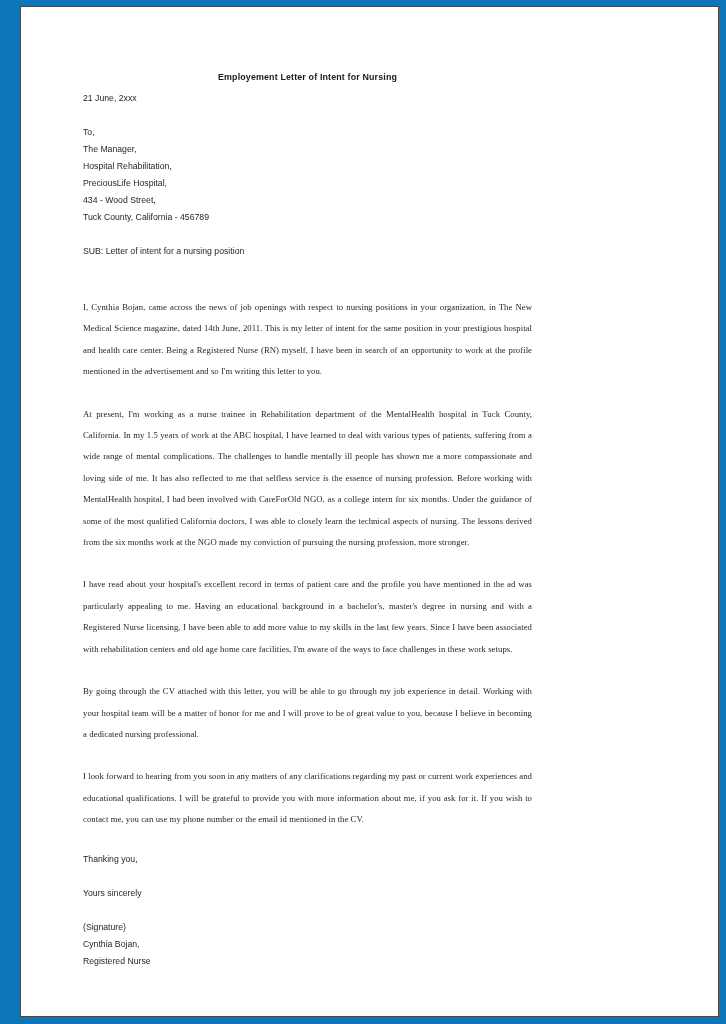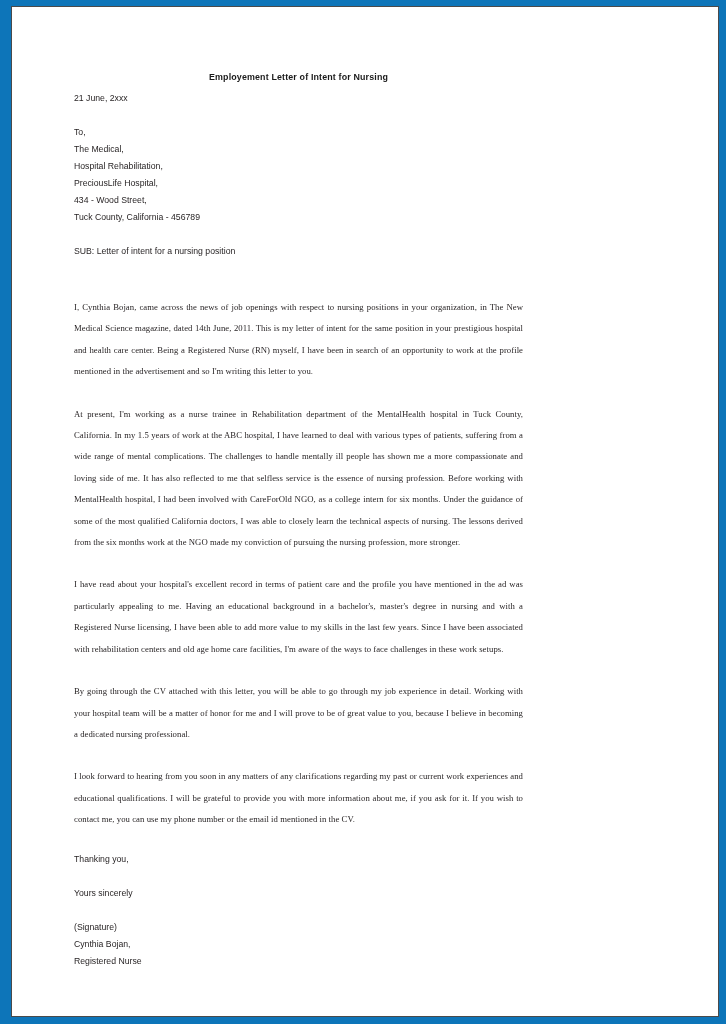--- a/index.html
+++ b/index.html
@@ -14,21 +14,21 @@
     font-family: "Liberation Sans", sans-serif;
   }
 
   
   .page-frame {
     position: relative;
     box-sizing: border-box;
     width: 726px;
     height: 1024px;
     background: #0d75b9;
-    padding: 6px 7px 7px 11px;
+    padding: 6px 7px 7px 20px;
   }
   
   .frame-inner-rule {
     position: relative;
     box-sizing: border-box;
     width: 100%;
     height: 100%;
     border: 1px solid #4a4a4a;
     background: #ffffff;
     overflow: hidden;
@@ -97,21 +97,21 @@
       <div class="letter">
 
         <div class="doc-title">Employement Letter of Intent for Nursing</div>
 
         <div class="line">21 June, 2xxx</div>
 
         <div class="spacer-sm"></div>
 
         <div class="line">To,</div>
 
-        <div class="line">The Medical,</div>
+        <div class="line">The Manager,</div>
 
         <div class="line">Hospital Rehabilitation,</div>
 
         <div class="line">PreciousLife Hospital,</div>
 
         <div class="line">434 - Wood Street,</div>
 
         <div class="line">Tuck County, California - 456789</div>
 
         <div class="spacer-sm"></div>

